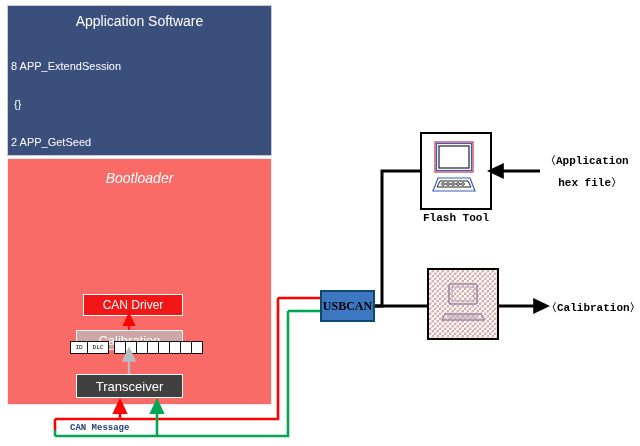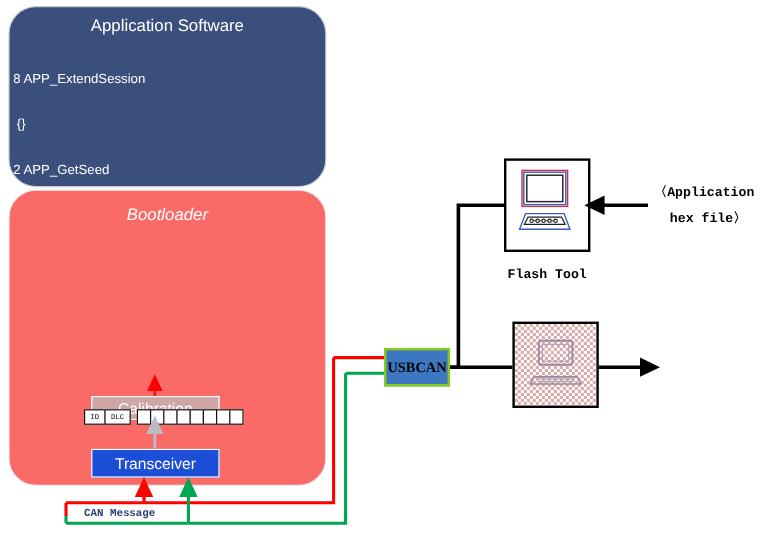--- a/index.html
+++ b/index.html
@@ -15,21 +15,20 @@
     width: 640px;
     height: 446px;
     background: #ffffff;
     overflow: hidden;
   }
 
   
   .panel {
     position: absolute;
     box-sizing: border-box;
-    border-radius: 23px;
   }
   #app-panel {
     left: 7px; top: 5px;
     width: 265px; height: 151px;
     background: #3b4f7d;
     border: 1px solid #c9cbd4;
   }
   #boot-panel {
     left: 7px; top: 158px;
     width: 265px; height: 247px;
@@ -90,21 +89,21 @@
   }
   #controller {
     left: 76px; top: 330px;
     width: 107px; height: 20px;
     background: #cfa6a6;
     font-size: 13px;
   }
   #transceiver {
     left: 76px; top: 374px;
     width: 107px; height: 24px;
-    background: #1d4ed8;
+    background: #404040;
     font-size: 13px;
   }
 
   
   #can-frame {
     position: absolute;
     left: 70px; top: 341px;
     display: flex;
     align-items: center;
     height: 13px;
@@ -128,40 +127,40 @@
   .frame-cell.data { width: 12px; }
   .frame-gap { width: 6px; height: 13px; }
 
   
   #usbcan {
     position: absolute;
     left: 320px; top: 290px;
     width: 55px; height: 32px;
     box-sizing: border-box;
     background: #3d77c2;
-    border: 2px solid #84cc16;
+    border: 2px solid #0c4a6e;
     display: flex;
     align-items: center;
     justify-content: center;
     color: #000000;
     font-family: "Liberation Serif", serif;
     font-weight: bold;
     font-size: 12px;
   }
   #flash-tool-box {
     position: absolute;
     left: 420px; top: 132px;
     width: 72px; height: 78px;
     box-sizing: border-box;
     background: #ffffff;
     border: 2px solid #000000;
   }
   #flash-tool-label {
     position: absolute;
-    left: 420px; top: 224px;
+    left: 420px; top: 212px;
     width: 72px;
     text-align: center;
     font-family: "Liberation Mono", monospace;
     font-weight: bold;
     font-size: 11px;
     color: #000000;
   }
   #calib-box {
     position: absolute;
     left: 427px; top: 268px;
@@ -225,20 +224,21 @@
       <div>4 Write_Condition</div>
       <div> {}</div>
     </div>
   </div>
 
   <div class="panel" id="boot-panel">
     <div class="panel-title" id="boot-title">Bootloader</div>
   </div>
 
 
+  <div class="block" id="can-driver">CAN Driver</div>
 
   <div class="block" id="controller">Calibration</div>
 
   <div class="block" id="transceiver">Transceiver</div>
 
   <div id="can-frame">
     <div class="frame-cell id">ID</div>
     <div class="frame-cell dlc">DLC</div>
     <div class="frame-gap"></div>
     <div class="frame-cell data"></div>
@@ -280,20 +280,21 @@
       <rect x="23" y="17" width="22" height="14" fill="none" stroke="#b2a3b6" stroke-width="1"></rect>
       <path d="M16 44 L52 44 L55 50 L13 50 Z" fill="none" stroke="#9a8b9e" stroke-width="1.4"></path>
       <path d="M20 46 L48 46" stroke="#b2a3b6" stroke-width="1"></path>
       <path d="M19 48 L49 48" stroke="#b2a3b6" stroke-width="1"></path>
     </svg>
   </div>
 
   <div class="annot" id="app-hex-label">〈Application
   hex file〉</div>
 
+  <div class="annot" id="calibration-label">〈Calibration〉</div>
 
   <div id="can-message-label">CAN Message</div>
 
   <svg class="overlay">
     <defs>
       <marker id="arrow-red" markerWidth="7" markerHeight="7" refX="3.2" refY="3.2" orient="auto" markerUnits="strokeWidth">
         <path d="M0,0.2 L6.4,3.2 L0,6.2 z" fill="#ff0000"></path>
       </marker>
       <marker id="arrow-green" markerWidth="7" markerHeight="7" refX="3.2" refY="3.2" orient="auto" markerUnits="strokeWidth">
         <path d="M0,0.2 L6.4,3.2 L0,6.2 z" fill="#00a650"></path>

